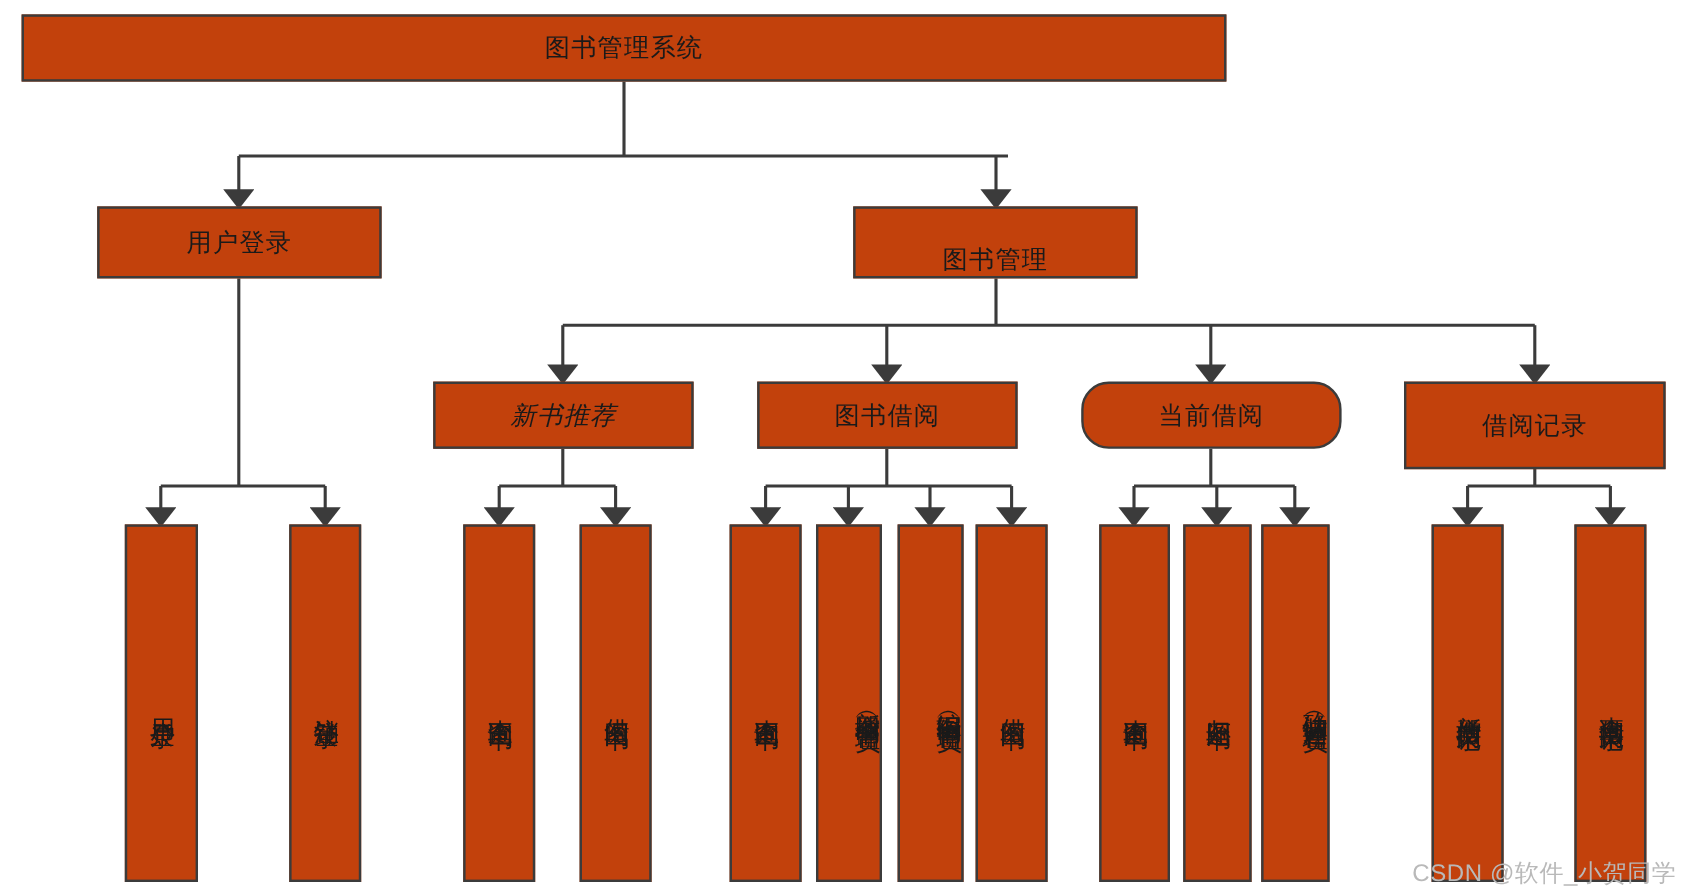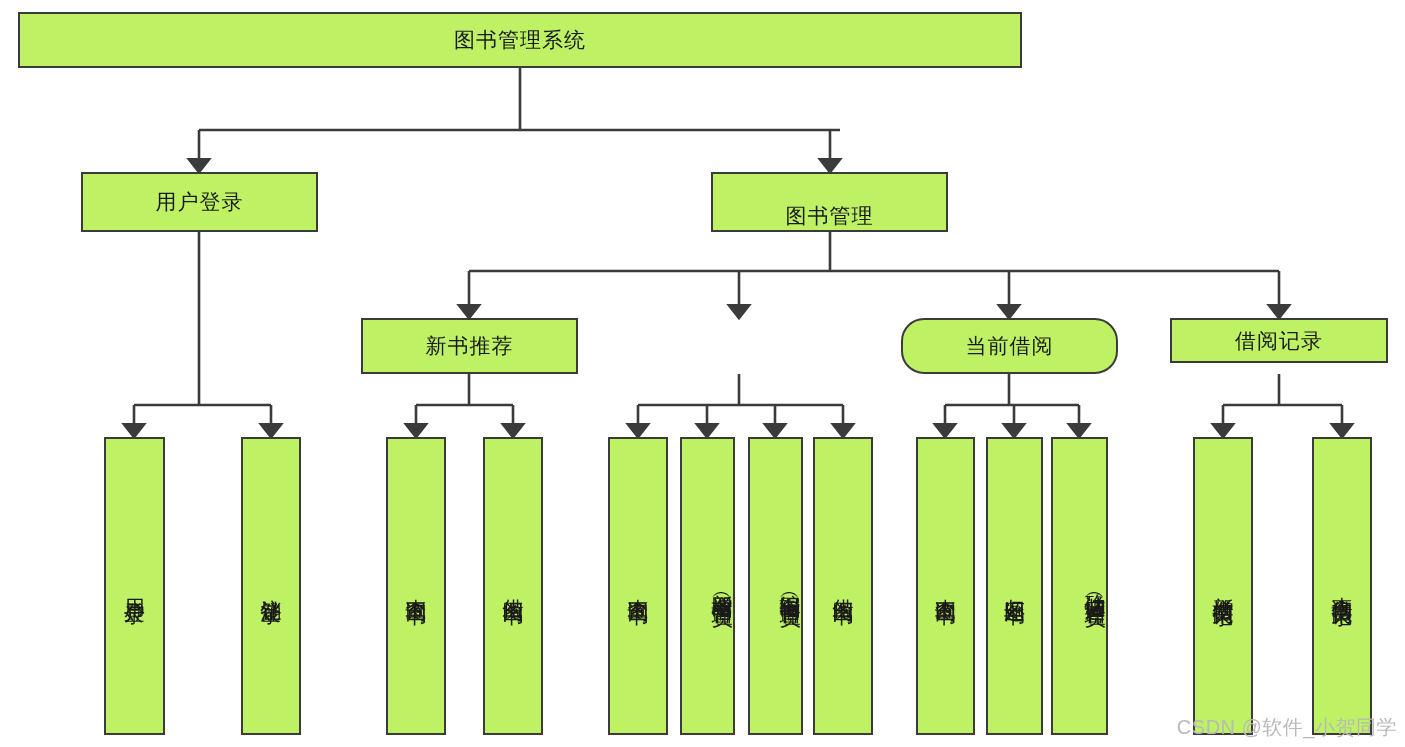--- a/index.html
+++ b/index.html
@@ -22,21 +22,21 @@
     left: 0;
     top: 0;
     width: 1405px;
     height: 747px;
     pointer-events: none;
   }
   .node {
     position: absolute;
     box-sizing: border-box;
     border: 2.5px solid #3b3b3b;
-    background: #bef264;
+    background: #c2410c;
     display: flex;
     align-items: center;
     justify-content: center;
     color: #1a1a1a;
   }
   .node.horiz {
     font-size: 21px;
     letter-spacing: 1px;
   }
   .node.vert {
@@ -127,27 +127,30 @@
     <span class="lbl">图书管理系统</span>
   </div>
 
   <div class="node horiz" style="left:81px;top:172px;width:237px;height:60px;">
     <span class="lbl">用户登录</span>
   </div>
   <div class="node horiz" style="left:711px;top:172px;width:237px;height:60px;align-items:flex-end;">
     <span class="lbl">图书管理</span>
   </div>
 
-  <div class="node horiz" style="left:361px;top:318px;width:217px;height:56px;">
+  <div class="node horiz" style="left:361px;top:318px;width:217px;height:56px;font-style:italic;">
     <span class="lbl">新书推荐</span>
+  </div>
+  <div class="node horiz" style="left:631px;top:318px;width:217px;height:56px;">
+    <span class="lbl">图书借阅</span>
   </div>
   <div class="node horiz" style="left:901px;top:318px;width:217px;height:56px;border-radius:23px;">
     <span class="lbl">当前借阅</span>
   </div>
-  <div class="node horiz" style="left:1170px;top:318px;width:218px;height:45px;">
+  <div class="node horiz" style="left:1170px;top:318px;width:218px;height:73px;">
     <span class="lbl">借阅记录</span>
   </div>
 
   <div class="node vert midal" style="left:104px;top:437px;width:61px;height:298px;">
     <span class="lbl">用户登录</span>
   </div>
   <div class="node vert midal" style="left:241px;top:437px;width:60px;height:298px;">
     <span class="lbl">注销登录</span>
   </div>
   <div class="node vert midal" style="left:386px;top:437px;width:60px;height:298px;">

